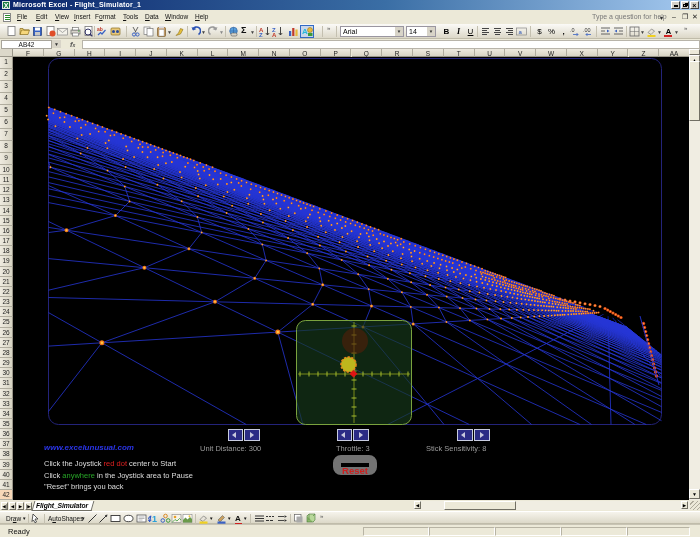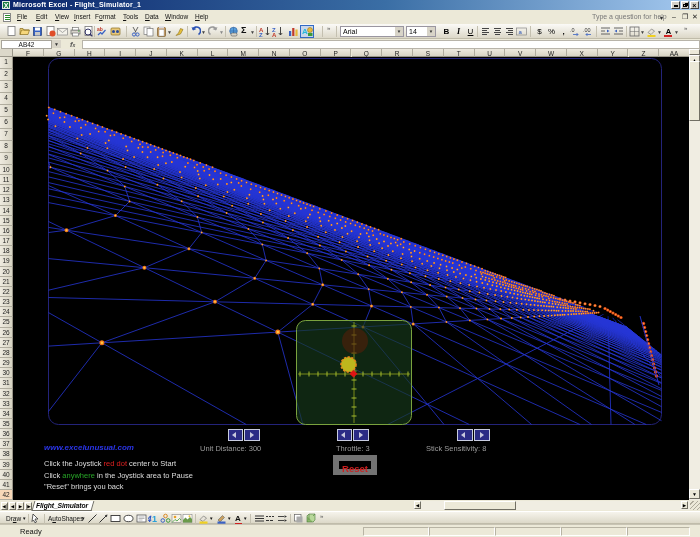--- a/index.html
+++ b/index.html
@@ -40,21 +40,21 @@
 .tsep{position:absolute;top:2px;width:1px;height:11px;background:#c4c0b0}
 .combo{position:absolute;top:1.5px;height:11px;background:#fff;border:1px solid #9a96a0;font-size:7px;line-height:9.5px;padding-left:2px;color:#000}
 .cdrop{position:absolute;right:0;top:0;width:8px;height:9.5px;background:#d8d4c8;font-size:4.5px;text-align:center;line-height:9px;color:#333}
 .fbtn{position:absolute;top:2px;width:11px;height:11px;font-size:8px;text-align:center;line-height:11px;color:#000}
 #chartsvg{position:absolute;left:0;top:0}
 .spin{position:absolute;display:flex;gap:1px}
 .sb{flex:1;background:#2b2b85;border:1px solid #c8cce0;position:relative}
 .tl{position:absolute;left:3px;top:2px;width:0;height:0;border:3.2px solid transparent;border-right:4.5px solid #c8c8dc;border-left:none}
 .tr{position:absolute;left:5px;top:2px;width:0;height:0;border:3.2px solid transparent;border-left:4.5px solid #c8c8dc;border-right:none}
 .glabel{position:absolute;color:#9a9a9a;font-size:7.5px;white-space:nowrap}
-#reset{position:absolute;left:333px;top:455px;width:44px;height:20px;border:6px solid #737373;border-radius:0;color:#cc2020;font-size:9.5px;font-weight:bold;text-align:center;line-height:16px}
+#reset{position:absolute;left:333px;top:455px;width:44px;height:20px;border:8px solid #737373;border-radius:8px;color:#cc2020;font-size:9.5px;font-weight:bold;text-align:center;line-height:16px}
 #url{position:absolute;left:44px;top:443px;color:#2a35e8;font-size:8px;font-weight:bold;font-style:italic}
 .instr{position:absolute;left:44px;color:#dcdcdc;font-size:7.5px;white-space:nowrap}
 </style></head><body>
 <div id="title">
     <div class="xlicon">X</div>
     <div class="txt">Microsoft Excel - Flight_Simulator_1</div>
 <div class="wbtn" style="left:671px">
       <span style="position:absolute;left:2px;bottom:1px;width:4px;height:1.5px;background:#000"></span>
     </div>
     <div class="wbtn" style="left:680.5px">
@@ -526,19 +526,19 @@
       <rect x="1.5" y="1.5" width="6.5" height="6.5" fill="#fff" stroke="#666" stroke-width="0.7"></rect>
       <rect x="3.5" y="3.5" width="6" height="6" fill="#aaa"></rect>
     </svg>
     <svg class="ticon" style="left:306px;top:1px" viewBox="0 0 11 11">
       <rect x="1" y="3" width="6" height="6" fill="#8ab86a" stroke="#4a7a3a" stroke-width="0.6"></rect>
       <path d="M1 3l2-2h6v6l-2 2M3 1v6M9 1L7 3" stroke="#4a7a3a" stroke-width="0.6" fill="#b8d89a"></path>
     </svg>
     <span style="position:absolute;left:320px;top:1px;font-size:6px;color:#555">»</span>
   </div>
 <div id="status">
-    <span style="position:absolute;left:20px;top:2px">Ready</span>
+    <span style="position:absolute;left:8px;top:2px">Ready</span>
 <div class="ssec" style="left:363px;width:66px"></div>
     <div class="ssec" style="left:429px;width:66px"></div>
 <div class="ssec" style="left:495px;width:66px"></div>
     <div class="ssec" style="left:561px;width:66px"></div>
 <div class="ssec" style="left:627px;width:63px"></div>
 </div>
 
 </body></html>

